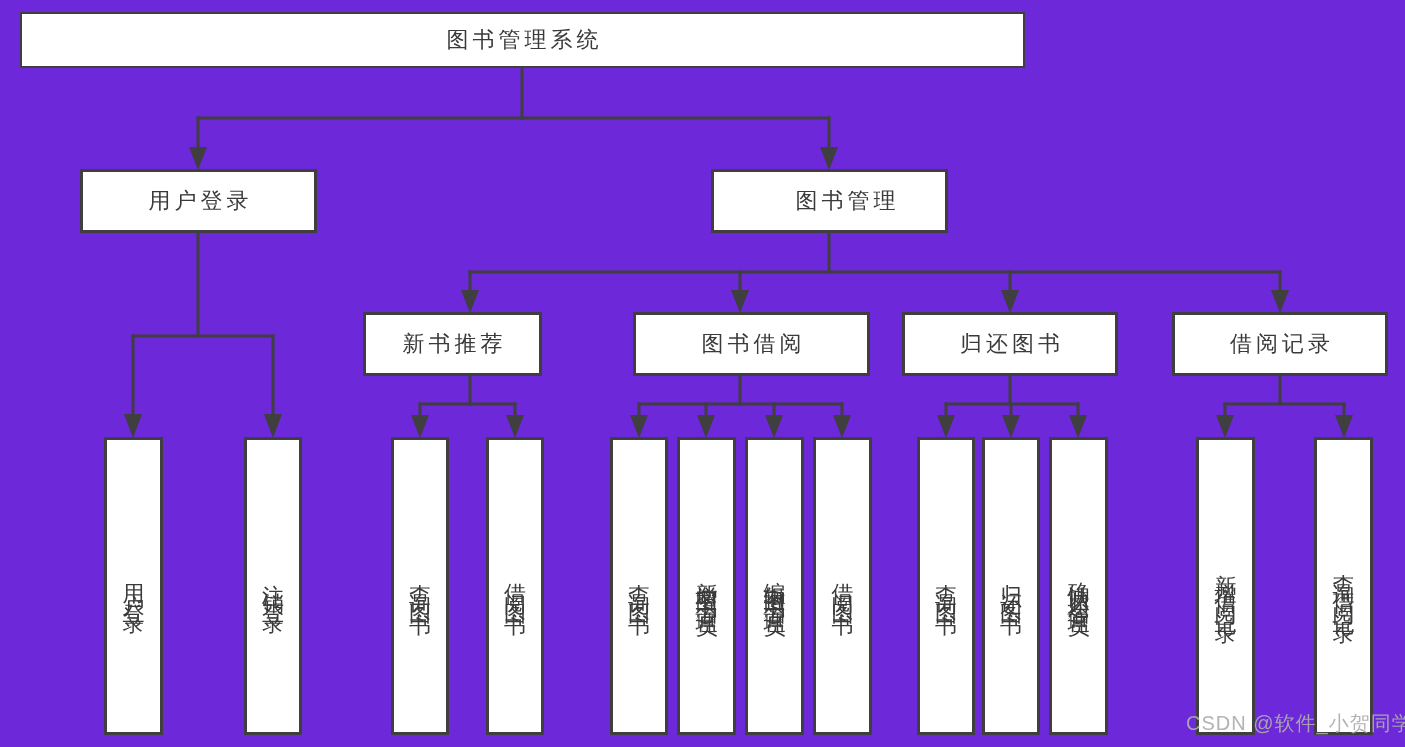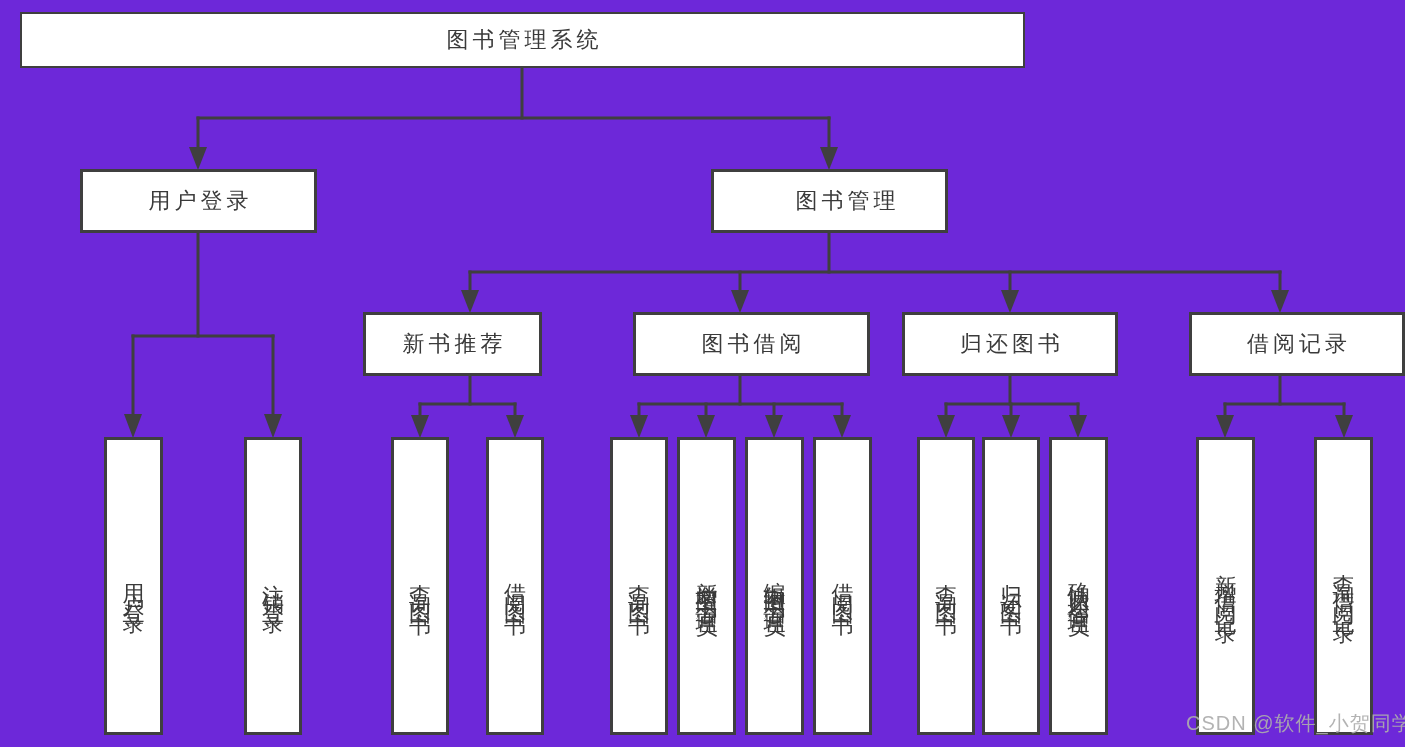--- a/index.html
+++ b/index.html
@@ -150,21 +150,21 @@
   </svg>
 
   <div class="node root" style="left:20px; top:12px; width:1005px; height:56px;">图书管理系统</div>
 
   <div class="node" style="left:80px; top:169px; width:237px; height:64px;">用户登录</div>
   <div class="node" style="left:711px; top:169px; width:237px; height:64px;padding-left:32px;">图书管理</div>
 
   <div class="node" style="left:363px; top:312px; width:179px; height:64px;">新书推荐</div>
   <div class="node" style="left:633px; top:312px; width:237px; height:64px;">图书借阅</div>
   <div class="node" style="left:902px; top:312px; width:216px; height:64px;">归还图书</div>
-  <div class="node" style="left:1172px; top:312px; width:216px; height:64px;margin-left:17px;">借阅记录</div>
+  <div class="node" style="left:1172px; top:312px; width:216px; height:64px;">借阅记录</div>
 
   <div class="vnode" style="left:104px; width:59px;">用户登录</div>
   <div class="vnode" style="left:244px;">注销登录</div>
 
   <div class="vnode" style="left:391px;">查询图书</div>
   <div class="vnode" style="left:486px;">借阅图书</div>
 
   <div class="vnode" style="left:610px;">查询图书</div>
   <div class="vnode long" style="left:677px; width:59px;">新增图书（管理员）</div>
   <div class="vnode long" style="left:745px; width:59px;">编辑图书（管理员）</div>

